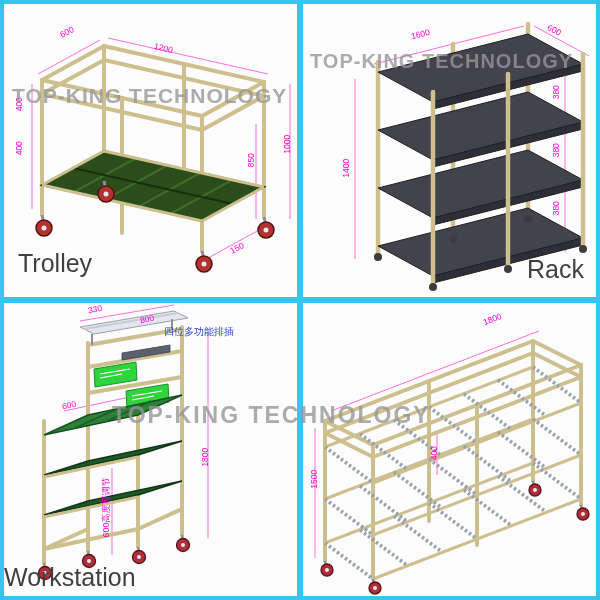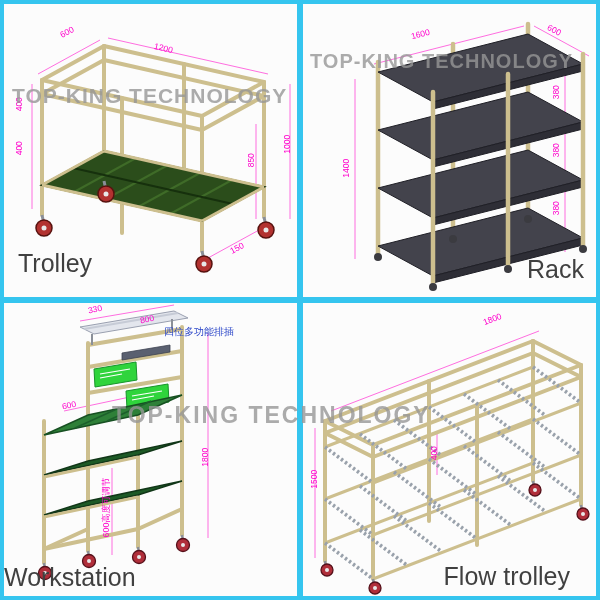--- a/index.html
+++ b/index.html
@@ -290,20 +290,19 @@
           <circle cx="24" cy="267" r="2"></circle>
             <circle cx="232" cy="187" r="2"></circle>
           <circle cx="280" cy="211" r="2"></circle>
             <circle cx="72" cy="285" r="2"></circle>
         </g>
       </g>
     </svg>
     <span class="dim" style="left:180px;top:12px;transform:rotate(-21deg);">1800</span>
     <span class="dim" style="left:2px;top:172px;transform:rotate(-90deg);">1500</span>
     <span class="dim" style="left:124px;top:146px;transform:rotate(-90deg);">400</span>
-    <span class="plabel" style="right:26px;bottom:6px;">Flow trolley</span>
   </div>
 
   <span class="wm wm-tl">TOP-KING TECHNOLOGY</span>
   <span class="wm wm-tr">TOP-KING TECHNOLOGY</span>
   <span class="wm wm-bottom">TOP-KING TECHNOLOGY</span>
 
 </div>
 
 </body></html>

